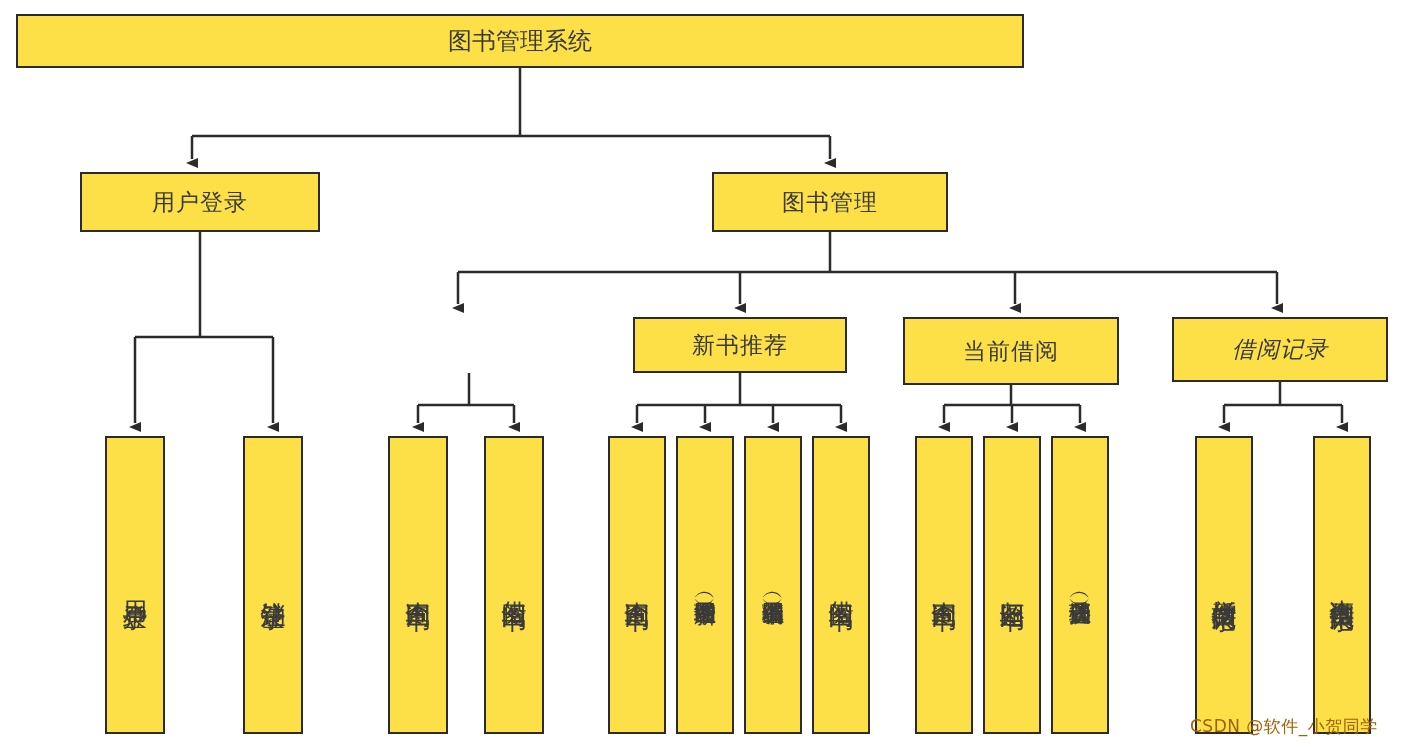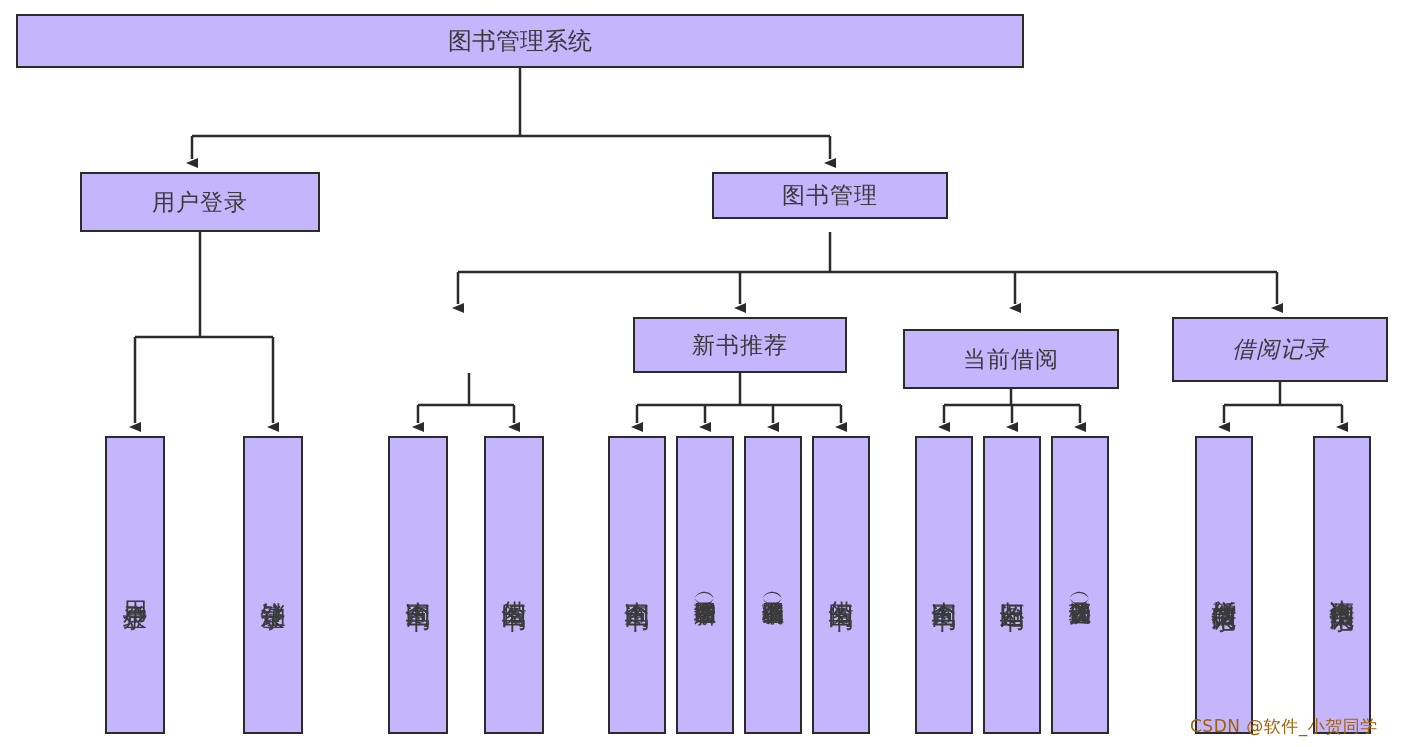--- a/index.html
+++ b/index.html
@@ -22,21 +22,21 @@
     left: 0;
     top: 0;
     width: 1405px;
     height: 747px;
     pointer-events: none;
   }
   .node {
     position: absolute;
     box-sizing: border-box;
     border: 2px solid #2b2b2b;
-    background: #c4b5fd;
+    background: #fde047;
     display: flex;
     align-items: center;
     justify-content: center;
     color: #3a3a3a;
   }
   .node.horiz {
     font-size: 23px;
     letter-spacing: 1px;
   }
   .node.root {
@@ -113,28 +113,28 @@
       </g>
   </svg>
 
   <div class="node root" style="left: 16px; top: 14px; width: 1008px; height: 54px;">
     <span>图书管理系统</span>
   </div>
 
   <div class="node horiz" style="left: 80px; top: 172px; width: 240px; height: 60px;">
     <span>用户登录</span>
   </div>
-  <div class="node horiz" style="left: 712px; top: 172px; width: 236px; height: 47px;">
+  <div class="node horiz" style="left: 712px; top: 172px; width: 236px; height: 60px;">
     <span>图书管理</span>
   </div>
 
   <div class="node horiz" style="left: 633px; top: 317px; width: 214px; height: 56px;">
     <span>新书推荐</span>
   </div>
-  <div class="node horiz" style="left: 903px; top: 329px; width: 216px; height: 60px;">
+  <div class="node horiz" style="left: 903px; top: 317px; width: 216px; height: 68px;">
     <span>当前借阅</span>
   </div>
   <div class="node horiz" style="left: 1172px; top: 317px; width: 216px; height: 65px; font-style: italic;">
     <span>借阅记录</span>
   </div>
 
   <div id="leaf-container">
       <div class="node leaf" style="left: 105px; top: 436px; width: 60px; height: 298px;">
         <span class="vtext">用户登录</span>
       </div>

